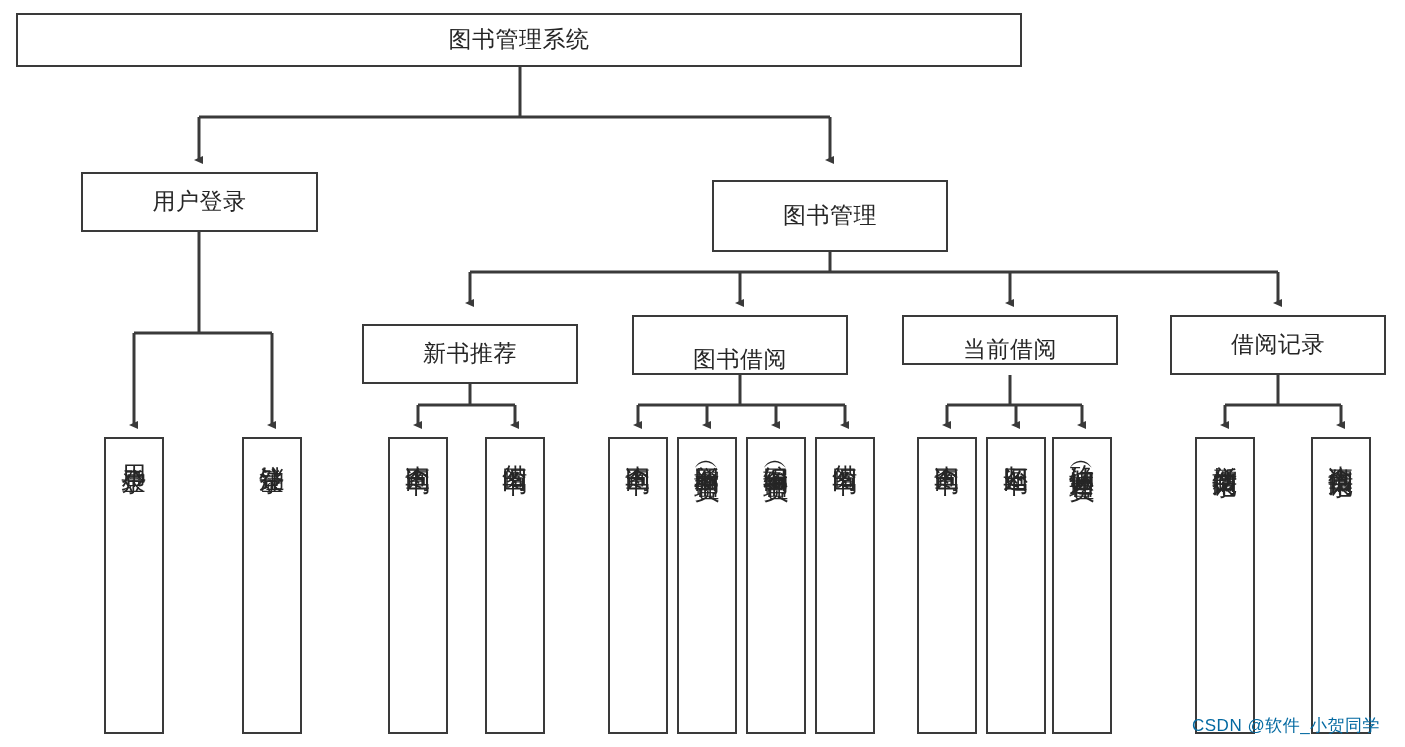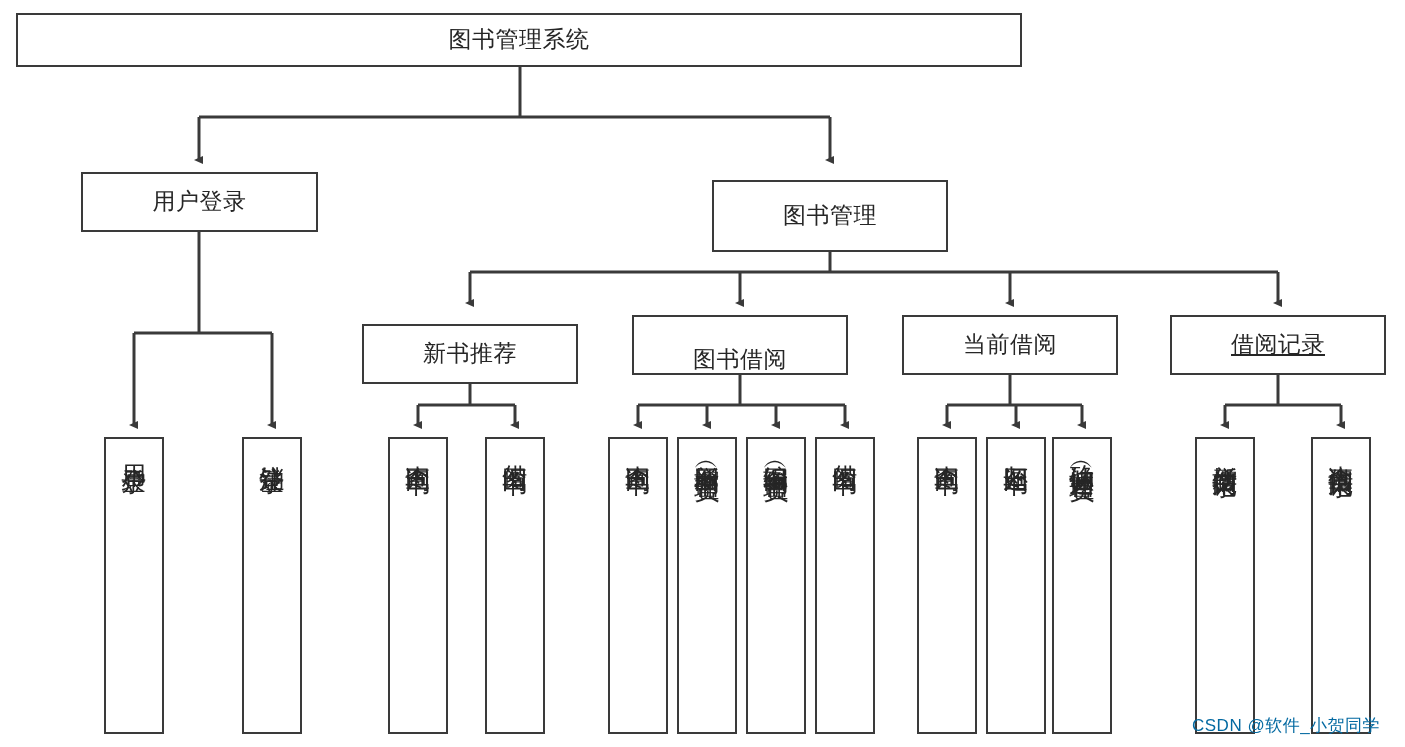--- a/index.html
+++ b/index.html
@@ -138,24 +138,24 @@
   <div class="node horiz" style="left:712px; top:172px; width:236px; height:72px;margin-top:8px;">
     <span class="node-label">图书管理</span>
   </div>
 
   <div class="node horiz" style="left:362px; top:324px; width:216px; height:60px;">
     <span class="node-label">新书推荐</span>
   </div>
   <div class="node horiz" style="left:632px; top:315px; width:216px; height:60px;align-items:flex-end;">
     <span class="node-label">图书借阅</span>
   </div>
-  <div class="node horiz" style="left:902px; top:315px; width:216px; height:60px;">
+  <div class="node horiz" style="left:902px; top:315px; width:216px; height:50px;align-items:flex-end;">
     <span class="node-label">当前借阅</span>
   </div>
-  <div class="node horiz" style="left:1170px; top:315px; width:216px; height:60px;text-decoration:underline;">
+  <div class="node horiz" style="left:1170px; top:315px; width:216px; height:60px;">
     <span class="node-label">借阅记录</span>
   </div>
 
   <div class="node vert" style="left:104px; top:437px; width:60px; height:297px;">
     <span class="node-label">用户登录</span>
   </div>
   <div class="node vert" style="left:242px; top:437px; width:60px; height:297px;">
     <span class="node-label">注销登录</span>
   </div>
 

